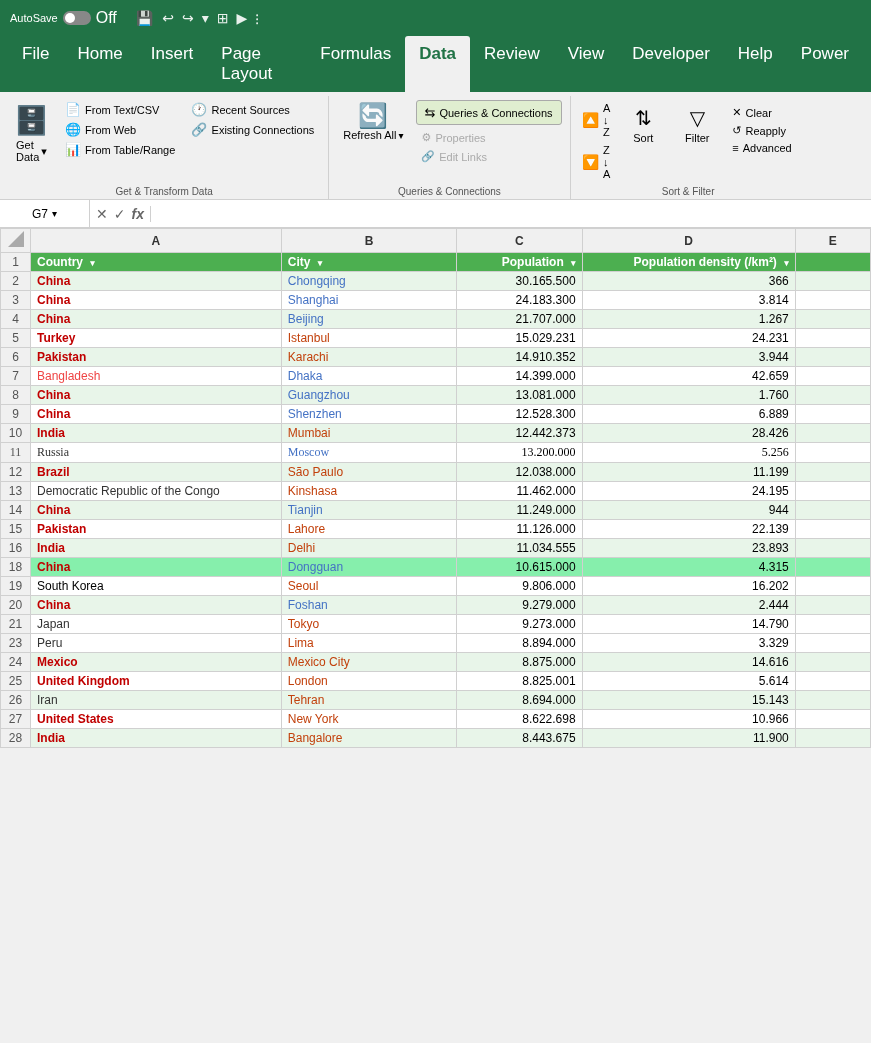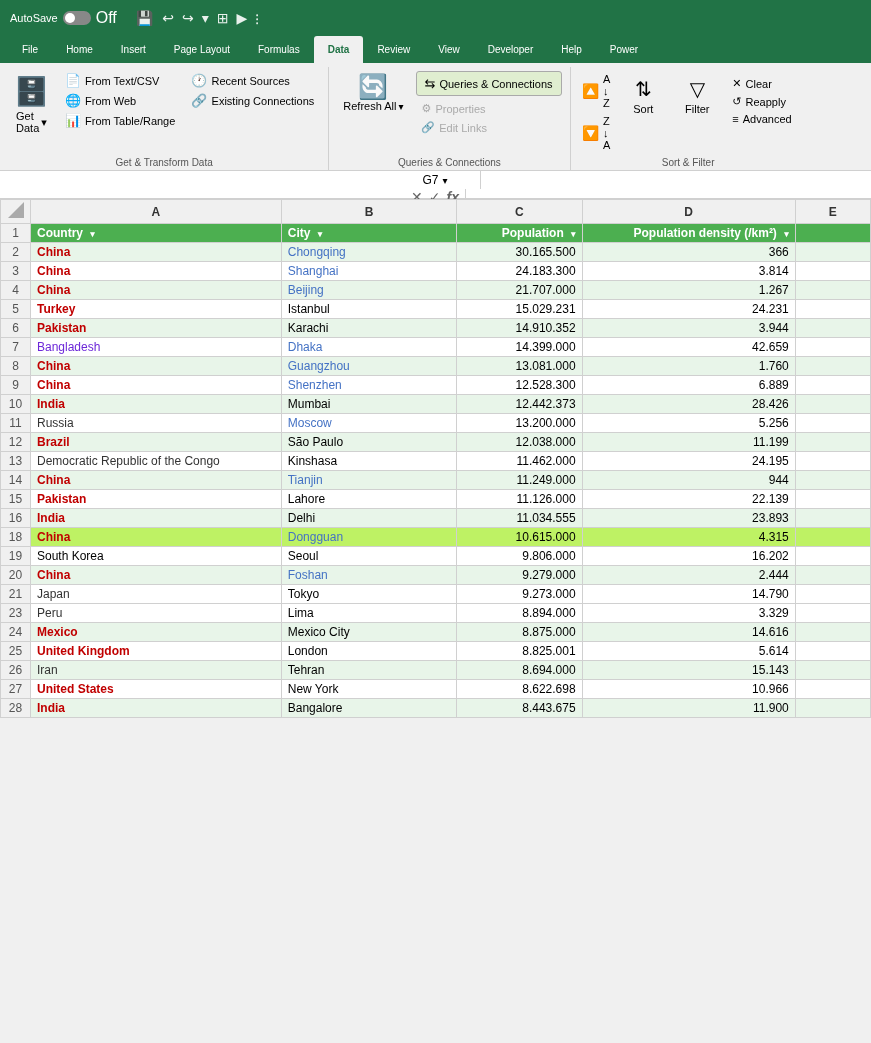--- a/index.html
+++ b/index.html
@@ -24,21 +24,21 @@
 
     
     .ribbon-tabs {
       background: #217346;
       display: flex;
       padding: 0 8px;
     }
     .ribbon-tab {
       color: white;
       padding: 8px 14px;
-      font-size: 10px;
+      font-size: 17px;
       cursor: pointer;
       border-radius: 3px 3px 0 0;
     }
     .ribbon-tab.active {
       background: #f0f0f0;
       color: #217346;
       font-weight: 600;
     }
 
     
@@ -119,21 +119,20 @@
     .refresh-icon { font-size: 24px; color: #217346; line-height: 1; }
 
     
     .formula-bar {
       background: white;
       border-bottom: 1px solid #d0d0d0;
       display: flex;
       align-items: center;
       height: 28px;
       padding: 0;
-      flex-direction: column;
     }
     .name-box {
       width: 90px;
       border-right: 1px solid #d0d0d0;
       padding: 2px 6px;
       font-size: 12px;
       height: 100%;
       display: flex;
       align-items: center;
       justify-content: center;
@@ -191,36 +190,36 @@
       background: #4CAF50;
       color: white;
       font-weight: bold;
       font-size: 12px;
     }
     .header-row .row-num { background: #f0f0f0; color: #555; font-weight: normal; }
 
     .country-china { color: #c00000; font-weight: 600; }
     .country-turkey { color: #c00000; font-weight: 600; }
     .country-pakistan { color: #c00000; font-weight: 600; }
-    .country-bangladesh { color: #6d28d9; }
+    .country-bangladesh { color: #ef4444; }
     .country-india { color: #c00000; font-weight: 600; }
     .country-russia { color: #333; }
     .country-brazil { color: #c00000; font-weight: 600; }
     .country-drc { color: #333; }
     .country-indonesia { color: #333; }
     .country-southkorea { color: #000000; }
     .country-japan { color: #333; }
     .country-peru { color: #333; }
     .country-mexico { color: #c00000; font-weight: 700; }
     .country-uk { color: #c00000; font-weight: 600; }
     .country-iran { color: #333; }
     .country-usa { color: #c00000; font-weight: 600; }
 
     .city-blue { color: #4472C4; }
-    .city-orange { color: #000000; }
+    .city-orange { color: #c2410c; }
 
     
     .filter-arrow { font-size: 9px; margin-left: 4px; }
 
     .main-area {
       display: flex;
       flex-direction: column;
       height: calc(100vh - 140px);
       overflow: hidden;
     }
@@ -541,21 +540,21 @@
                 <td class="data-cell"></td>
               </tr>
               <tr style="background: rgb(232, 245, 233);">
                 <td class="row-num">10</td>
                 <td class="data-cell text country-india">India</td>
                 <td class="data-cell text city-orange">Mumbai</td>
                 <td class="data-cell number">12.442.373</td>
                 <td class="data-cell number">28.426</td>
                 <td class="data-cell"></td>
               </tr>
-              <tr style="background: rgb(255, 255, 255);">
+              <tr style="background: rgb(255, 255, 255); font-family: Liberation Serif, serif;">
                 <td class="row-num">11</td>
                 <td class="data-cell text country-russia">Russia</td>
                 <td class="data-cell text city-blue">Moscow</td>
                 <td class="data-cell number">13.200.000</td>
                 <td class="data-cell number">5.256</td>
                 <td class="data-cell"></td>
               </tr>
               <tr style="background: rgb(232, 245, 233);">
                 <td class="row-num">12</td>
                 <td class="data-cell text country-brazil">Brazil</td>
@@ -589,21 +588,21 @@
                 <td class="data-cell"></td>
               </tr>
               <tr style="background: rgb(232, 245, 233);">
                 <td class="row-num">16</td>
                 <td class="data-cell text country-india">India</td>
                 <td class="data-cell text city-orange">Delhi</td>
                 <td class="data-cell number">11.034.555</td>
                 <td class="data-cell number">23.893</td>
                 <td class="data-cell"></td>
               </tr>
-              <tr style="background: #bef264;">
+              <tr style="background: #86efac;">
                 <td class="row-num">18</td>
                 <td class="data-cell text country-china">China</td>
                 <td class="data-cell text city-blue">Dongguan</td>
                 <td class="data-cell number">10.615.000</td>
                 <td class="data-cell number">4.315</td>
                 <td class="data-cell"></td>
               </tr>
               <tr style="background: rgb(255, 255, 255);">
                 <td class="row-num">19</td>
                 <td class="data-cell text country-southkorea">South Korea</td>

